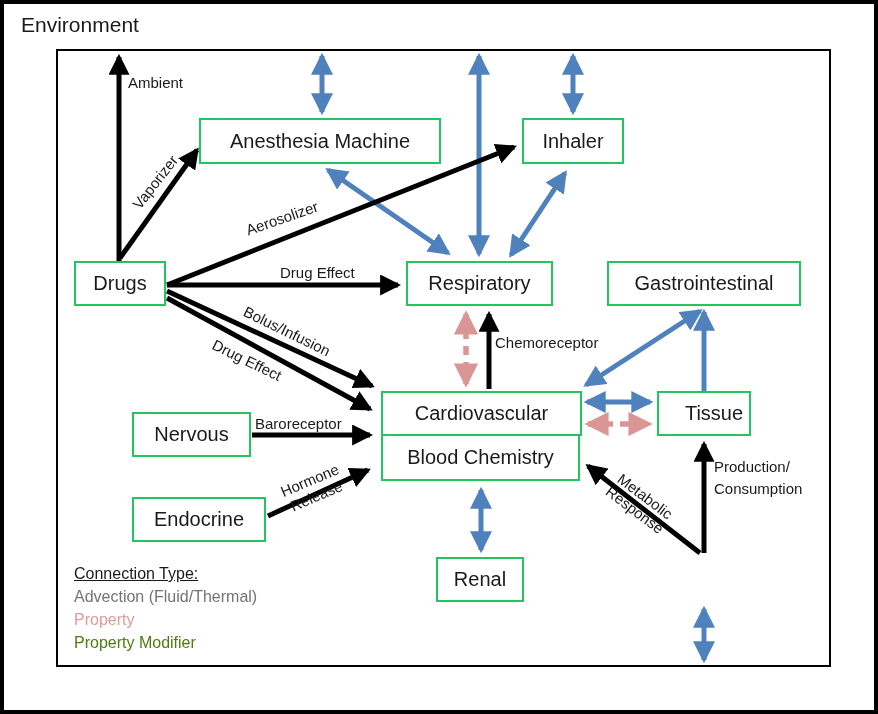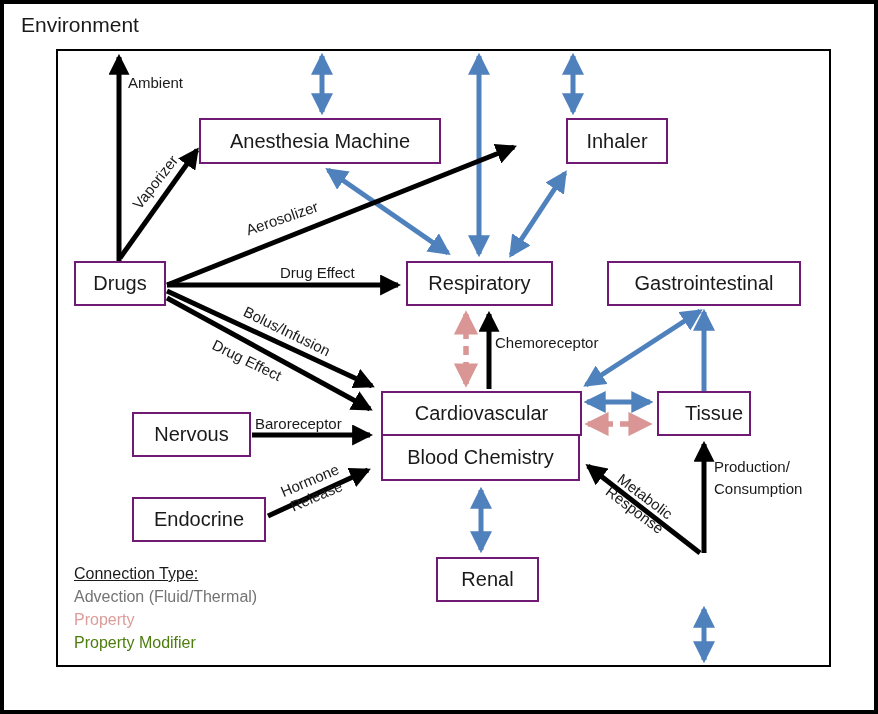--- a/index.html
+++ b/index.html
@@ -6,35 +6,35 @@
   .stage{
     position:relative;width:878px;height:714px;box-sizing:border-box;
     border:4px solid #000;background:#fff;overflow:hidden;
     font-family:"Liberation Sans", sans-serif;color:#1a1a1a;
   }
   .env-title{position:absolute;left:17px;top:9px;font-size:21px;z-index:3;}
   .inner-frame{position:absolute;left:52px;top:45px;width:775px;height:618px;
     border:2px solid #000;box-sizing:border-box;z-index:0;background:#fff;}
   svg.arrows{position:absolute;left:0;top:0;z-index:1;}
   .node{
-    position:absolute;box-sizing:border-box;border:2px solid #701a75;background:#fff;
+    position:absolute;box-sizing:border-box;border:2px solid #22c55e;background:#fff;
     display:flex;align-items:center;justify-content:center;
     font-size:20px;white-space:nowrap;z-index:2;
   }
   .b-anesthesia{left:195px;top:114px;width:242px;height:46px;}
-  .b-inhaler{left:518px;top:114px;width:102px;height:46px;margin-left:44px;}
+  .b-inhaler{left:518px;top:114px;width:102px;height:46px;}
   .b-drugs{left:70px;top:257px;width:92px;height:45px;}
   .b-respiratory{left:402px;top:257px;width:147px;height:45px;}
   .b-gastro{left:603px;top:257px;width:194px;height:45px;}
   .b-cardio{left:377px;top:387px;width:201px;height:45px;}
   .b-blood{left:377px;top:430px;width:199px;height:47px;}
   .b-nervous{left:128px;top:408px;width:119px;height:45px;}
   .b-tissue{left:653px;top:387px;width:94px;height:45px;padding-left:20px;}
   .b-endocrine{left:128px;top:493px;width:134px;height:45px;}
-  .b-renal{left:432px;top:553px;width:103px;height:45px;}
+  .b-renal{left:432px;top:553px;width:88px;height:45px;}
   .b-energy{left:650px;top:553px;width:100px;height:45px;}
   .lbl{position:absolute;font-size:15px;white-space:nowrap;z-index:3;color:#1a1a1a;}
   .rot{transform-origin:center;line-height:17px;text-align:center;}
   .l-ambient{left:124px;top:70px;}
   .l-vaporizer{left:151px;top:178px;transform:translate(-50%,-50%) rotate(-52deg);}
   .l-aerosolizer{left:278px;top:214px;transform:translate(-50%,-50%) rotate(-19deg);}
   .l-drugeffect1{left:276px;top:260px;}
   .l-bolus{left:283px;top:327px;transform:translate(-50%,-50%) rotate(26deg);}
   .l-drugeffect2{left:243px;top:356px;transform:translate(-50%,-50%) rotate(26deg);}
   .l-baroreceptor{left:251px;top:411px;}

